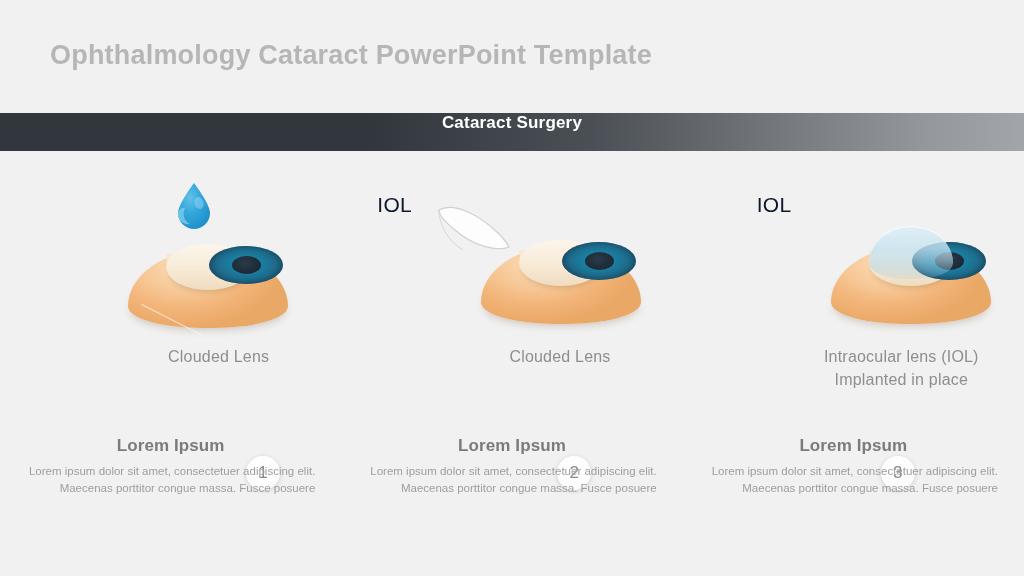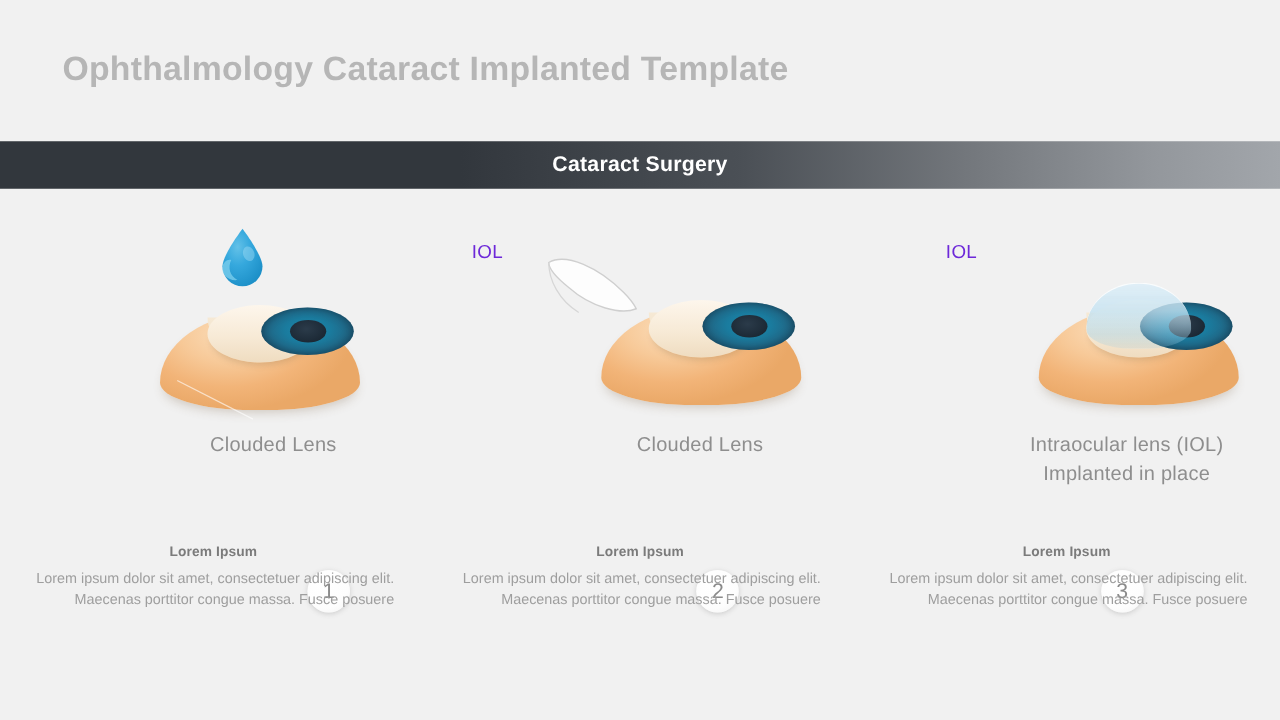--- a/index.html
+++ b/index.html
@@ -31,21 +31,21 @@
   .banner {
     position: absolute;
     left: 0;
     top: 113px;
     width: 1024px;
     height: 38px;
     background: linear-gradient(to right,
         #32373d 0%, #32373d 36%, #4b5056 58%,
         #74787d 76%, #93979c 90%, #a2a6ab 100%);
     display: flex;
-    align-items: center;
+    align-items: flex-start;
     justify-content: center;
   }
   .banner-title {
     color: #ffffff;
     font-size: 17px;
     font-weight: bold;
     letter-spacing: 0.2px;
   }
 
   
@@ -65,22 +65,22 @@
   
   .figure {
     position: relative;
     width: 100%;
     height: 175px;
   }
 
   
   .iol-label {
     position: absolute;
-    font-size: 15px;
-    color: #6d28d9;
+    font-size: 21px;
+    color: #0f172a;
     letter-spacing: 0.3px;
   }
   .iol-label.pos-2 { left: 36px; top: 33px; }
   .iol-label.pos-3 { left: 74px; top: 33px; }
 
   
   .droplet-wrap {
     position: absolute;
     left: 172px;
     top: 20px;
@@ -227,38 +227,38 @@
 
   
   .body-block {
     position: absolute;
     top: 276px;
     left: 0;
     width: 100%;
     text-align: center;
   }
   .body-heading {
-    font-size: 11px;
+    font-size: 17px;
     font-weight: bold;
     color: #7b7b7b;
     letter-spacing: 0.1px;
     margin-bottom: 7px;
   }
   .body-text {
     font-size: 11.5px;
     line-height: 17px;
     color: #9e9e9e;
     padding: 0 26px;
     text-align: right;
   }
 </style>
 </head>
 <body>
 
-<div class="slide-title">Ophthalmology Cataract Implanted Template</div>
+<div class="slide-title">Ophthalmology Cataract PowerPoint Template</div>
 
 <div class="banner">
   <div class="banner-title">Cataract Surgery</div>
 </div>
 
 <div class="columns">
 
   <div class="column">
     <div class="figure">
 

